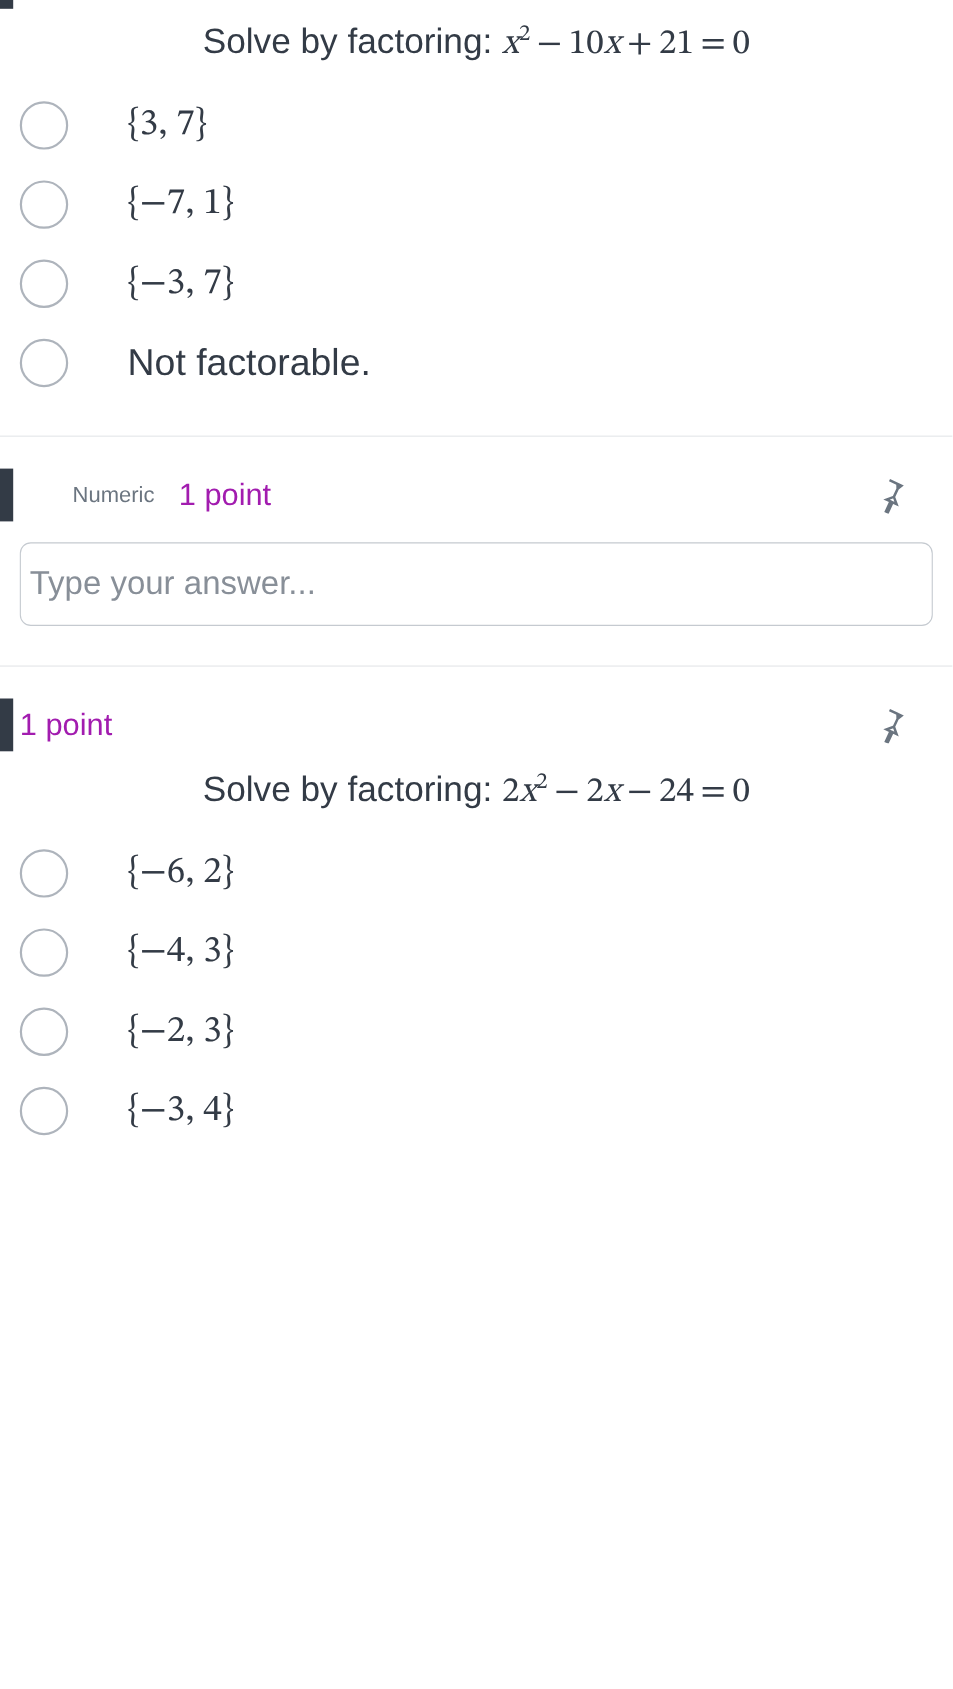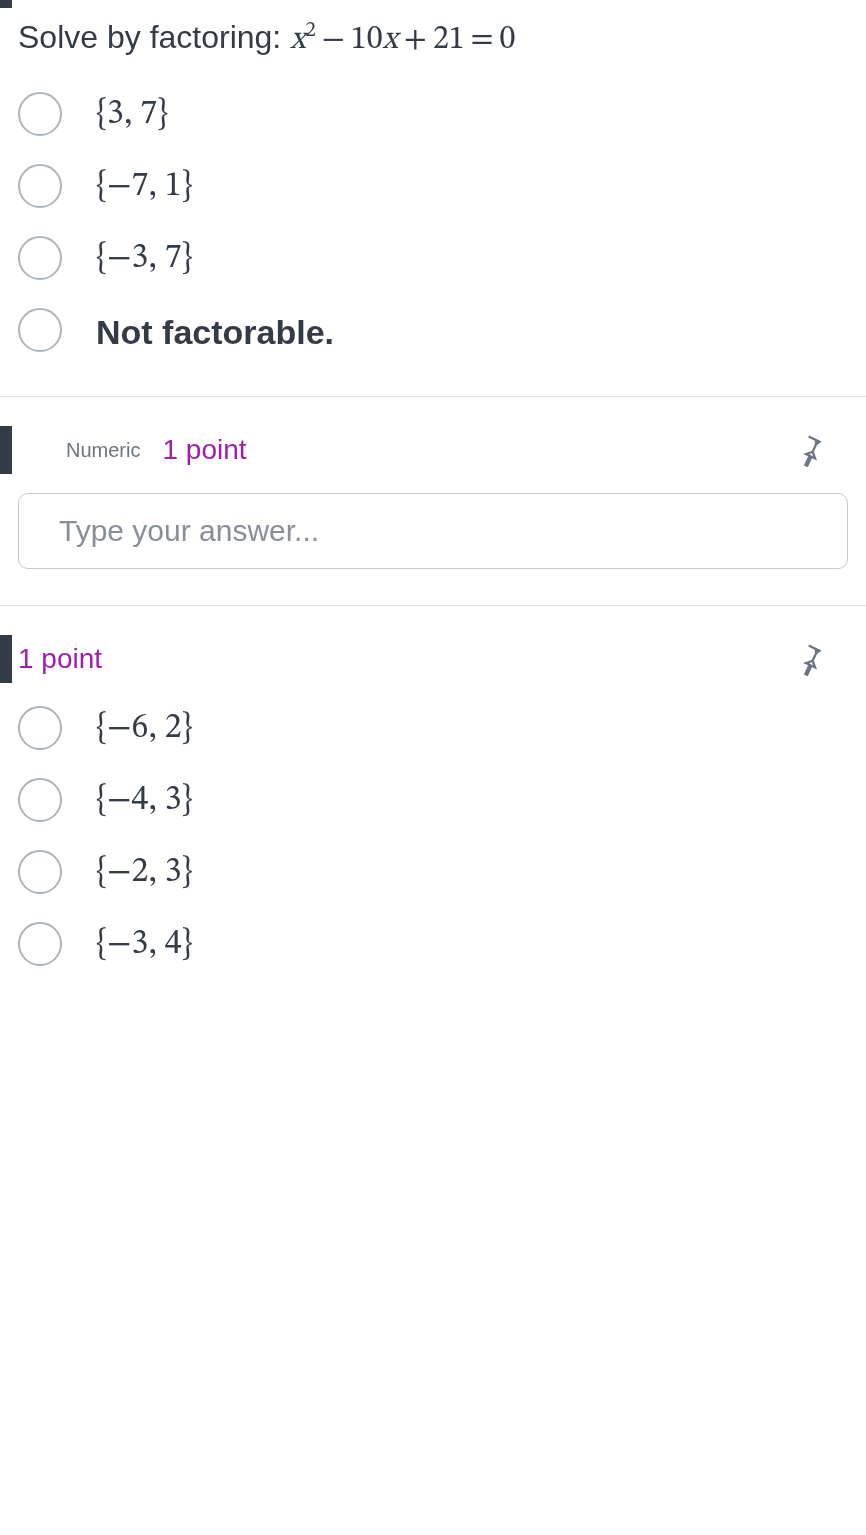--- a/index.html
+++ b/index.html
@@ -58,59 +58,60 @@
     height: 34px;
     stroke: #6b7580;
     fill: none;
     stroke-width: 1.6;
   }
   .prompt {
     font-size: 32px;
     color: #333b46;
     padding: 8px 18px 12px 18px;
     line-height: 1.35;
+    text-align: center;
   }
   .math {
     font-family: "Cambria Math", "STIX Two Math", "Latin Modern Math", Times, serif;
     font-style: italic;
   }
   .math .op { font-style: normal; padding: 0 6px; }
   .math .num { font-style: normal; }
   .sup { font-size: 0.65em; vertical-align: super; font-style: normal; }
   .choices {
     padding: 4px 18px 0 18px;
   }
   .choice {
     display: flex;
-    align-items: flex-end;
+    align-items: center;
     padding: 14px 0;
+    gap: 20px;
   }
   .radio {
     width: 44px;
     height: 44px;
     border: 2px solid #aeb4bc;
     border-radius: 50%;
     flex-shrink: 0;
     margin-right: 34px;
     background: #fff;
   }
   .choice-label {
     font-size: 34px;
     color: #333b46;
-    font-weight: bold;
   }
   .choice-label.math-set {
     font-family: "Cambria Math", "STIX Two Math", "Latin Modern Math", Times, serif;
     font-weight: 500;
   }
   .input-box {
     margin: 14px 18px 6px 18px;
     border: 1px solid #c5cad0;
     border-radius: 10px;
-    padding: 20px 40px;
+    padding: 20px 8px;
     font-size: 30px;
     color: #888f98;
     background: #fff;
   }
   .top-stub {
     height: 8px;
     background: #333b46;
     width: 12px;
     position:absolute;
     left:0;
@@ -164,20 +165,23 @@
 <div class="question-block q-header-wrap">
   <div class="q-header">
     <div class="left-bar"></div>
     <div class="q-points">1 point</div>
     <div class="pin-icon">
       <svg viewBox="0 0 24 24">
           <path d="M15 3l6 6-3 1-4 4v5l-2-2-5 5-1-1 5-5-2-2h5l4-4 1-3z" transform="rotate(-20 12 12)"></path>
         </svg>
     </div>
   </div>
+  <div class="prompt">
+    <span>Solve by factoring: </span><span><span class="math"><span class="num">2</span>x<span class="sup">2</span><span class="op">−</span><span class="num">2</span>x<span class="op">−</span><span class="num">24</span><span class="op">=</span><span class="num">0</span></span></span>
+  </div>
   <div class="choices">
     <div class="choice">
       <div class="radio"></div>
       <div class="choice-label math-set">{−6, 2}</div>
     </div>
     <div class="choice">
       <div class="radio"></div>
       <div class="choice-label math-set">{−4, 3}</div>
     </div>
     <div class="choice">

